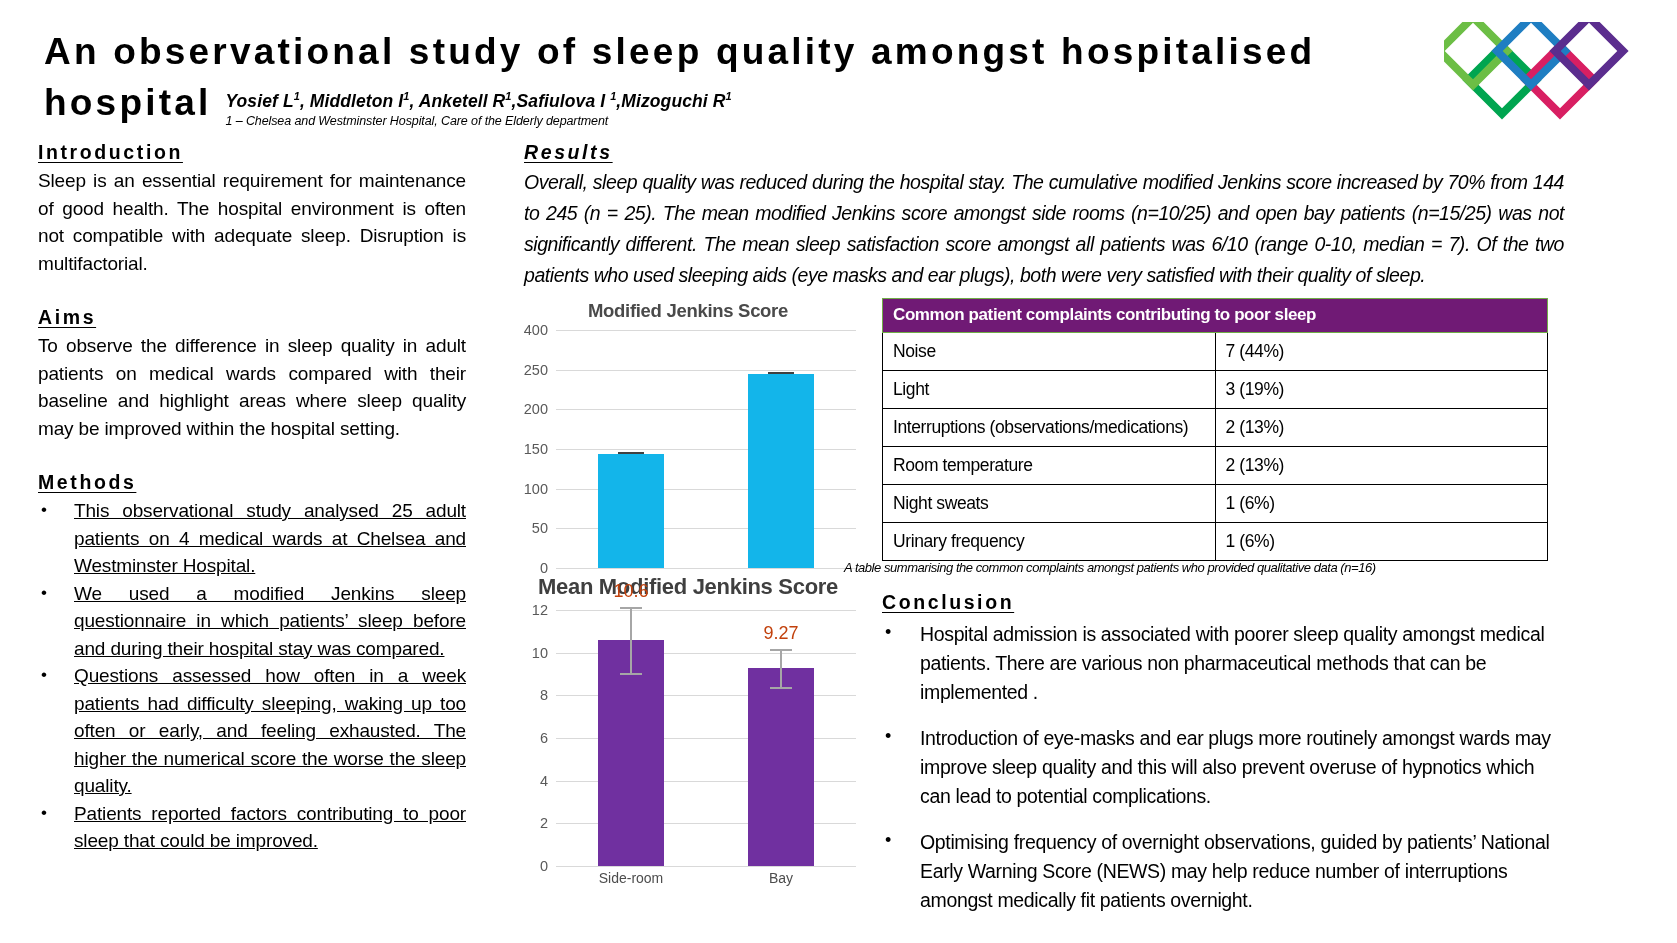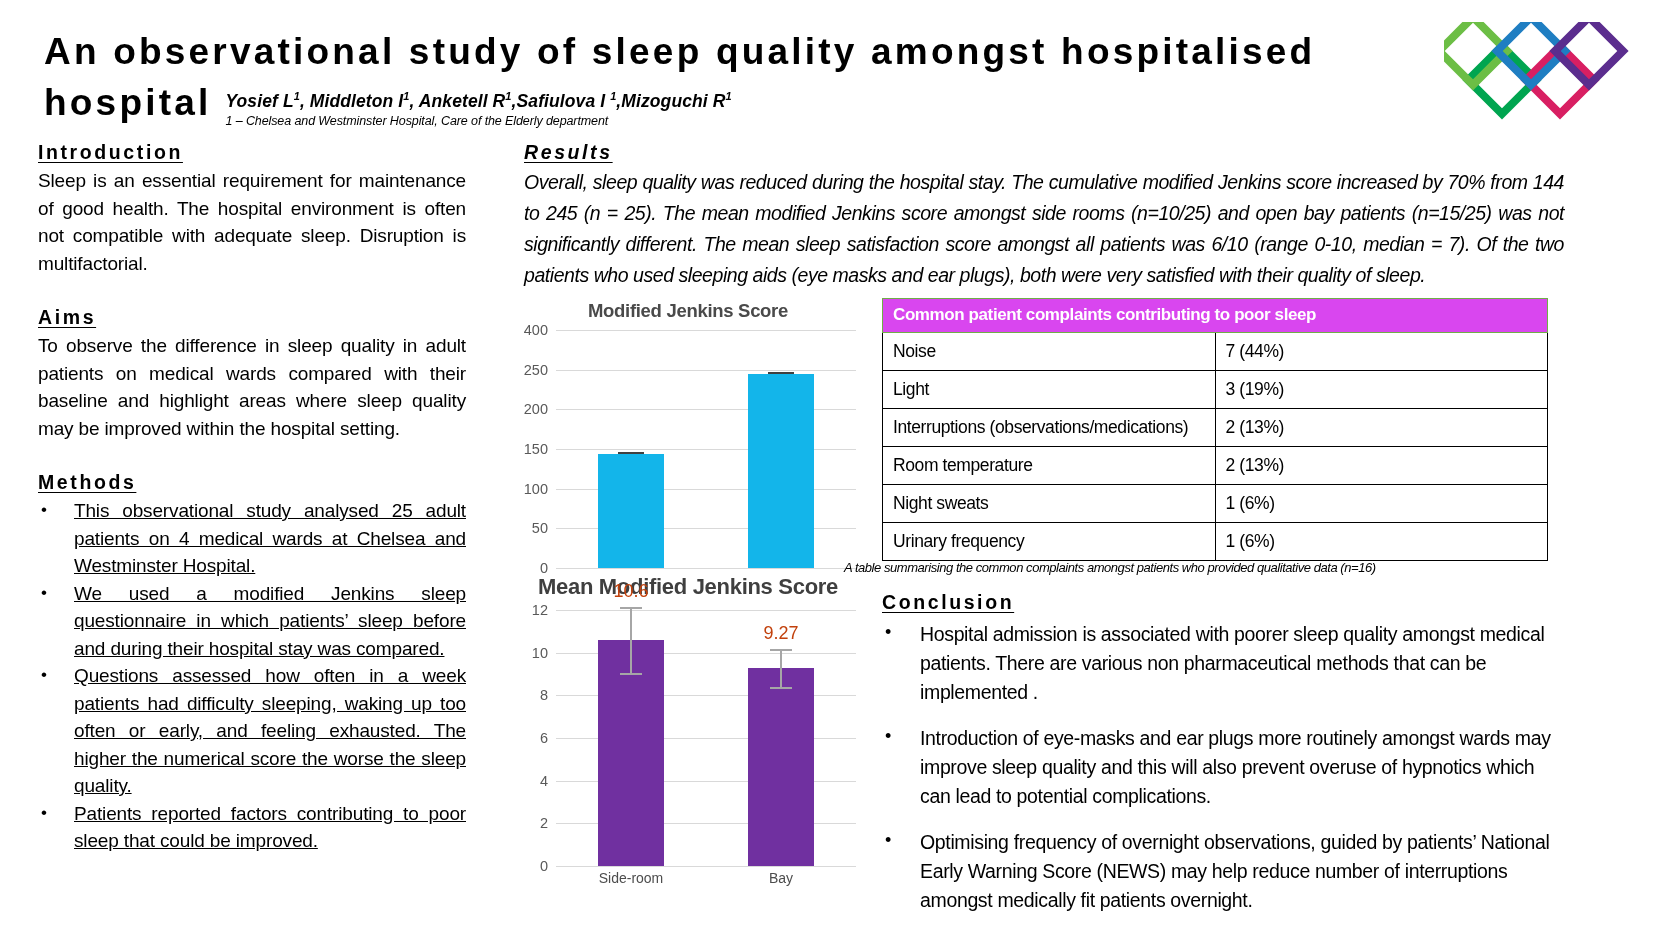--- a/index.html
+++ b/index.html
@@ -228,21 +228,21 @@
     left: 882px;
     top: 298px;
     width: 666px;
   }
   table.complaints {
     border-collapse: collapse;
     width: 666px;
     table-layout: fixed;
   }
   table.complaints th {
-    background: #d946ef;
+    background: #701a75;
     color: #ffffff;
     font-size: 17px;
     font-weight: bold;
     text-align: left;
     padding: 6px 10px 7px 10px;
     letter-spacing: -0.4px;
     border: 1.5px solid #70ad47;
   }
   table.complaints td {
     border: 1.6px solid #000;

